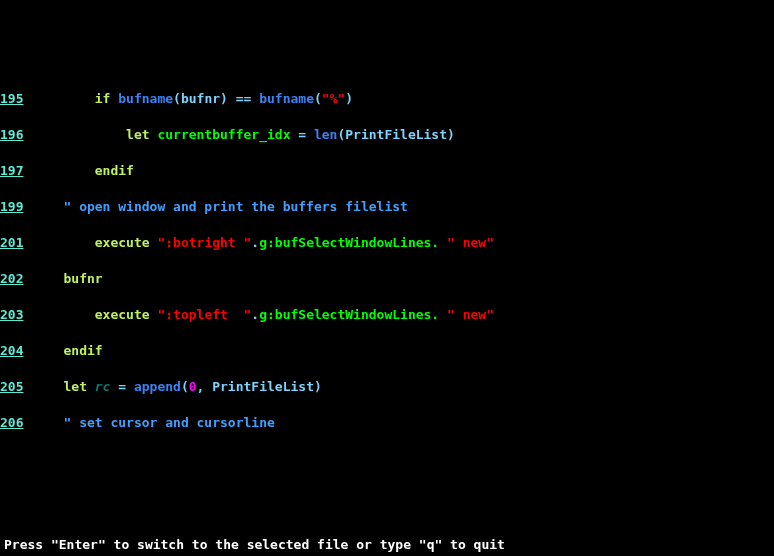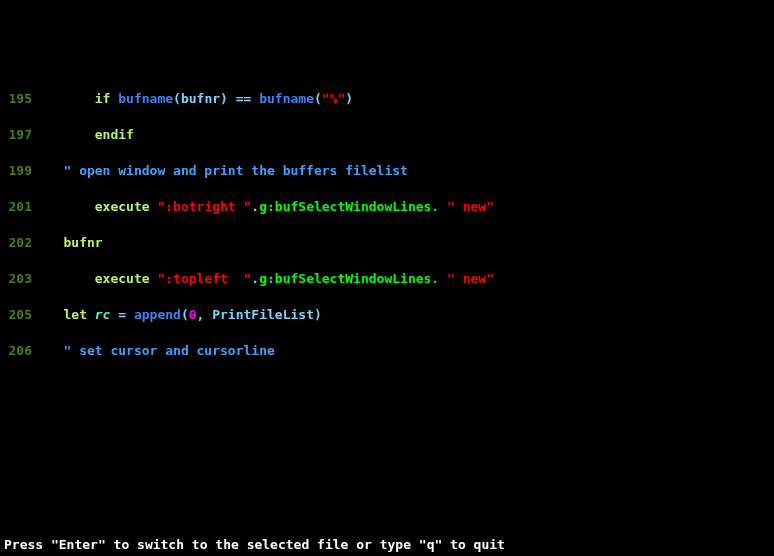--- a/index.html
+++ b/index.html
@@ -8,44 +8,46 @@
   font-family: 'Consolas', 'Monaco', monospace;
   font-size: 13px;
   font-weight: bold;
   line-height: 18px;
   width: 774px;
   height: 556px;
   overflow: hidden;
   white-space: pre;
   color: #c0c0c0;
 }
-.ln { color: #4d7c0f; display: inline-block; width: 40px; text-align: right; padding-right: 8px; }
+.ln { color: #5eead4; display: inline-block; width: 40px; text-align: left; padding-right: 8px; text-decoration: underline; }
 .kw { color: #bef264; }
 .fn { color: #3b82f6; }
 .str { color: #ff0000; }
 .cmt { color: #40a0ff; }
 .op { color: #7dd3fc; }
 .num { color: #ff00ff; }
-.id { color: #5eead4; font-style: italic; }
+.id { color: #0f766e; font-style: italic; }
 .green { color: #00ff00; }
 .cmdline { color: #ffffff; position: absolute; bottom: 0; left: 0; padding: 2px 4px; }
 .row { display: block; }
 </style>
 </head>
 <body>
 
 
 
 <div>
 <span class="row"><span class="ln">195</span>       <span class="kw">if</span> <span class="fn">bufname</span><span class="op">(bufnr)</span> <span class="op">==</span> <span class="fn">bufname</span><span class="op">(</span><span class="str">"%"</span><span class="op">)</span></span>
+<span class="row"><span class="ln">196</span>           <span class="kw">let</span> <span class="green">currentbuffer_idx</span> <span class="op">=</span> <span class="fn">len</span><span class="op">(PrintFileList)</span></span>
 <span class="row"><span class="ln">197</span>       <span class="kw">endif</span></span>
 <span class="row"><span class="ln">199</span>   <span class="cmt">" open window and print the buffers filelist</span></span>
 <span class="row"><span class="ln">201</span>       <span class="kw">execute</span> <span class="str">":botright "</span><span class="op">.</span><span class="green">g:bufSelectWindowLines.</span> <span class="str">" new"</span></span>
 <span class="row"><span class="ln">202</span>   <span class="kw">bufnr</span></span>
 <span class="row"><span class="ln">203</span>       <span class="kw">execute</span> <span class="str">":topleft  "</span><span class="op">.</span><span class="green">g:bufSelectWindowLines.</span> <span class="str">" new"</span></span>
+<span class="row"><span class="ln">204</span>   <span class="kw">endif</span></span>
 <span class="row"><span class="ln">205</span>   <span class="kw">let</span> <span class="id">rc</span> <span class="op">=</span> <span class="fn">append</span><span class="op">(</span><span class="num">0</span><span class="op">, PrintFileList)</span></span>
 <span class="row"><span class="ln">206</span>   <span class="cmt">" set cursor and cursorline</span></span>
 
 
 
 
 
 
 
 </div>

